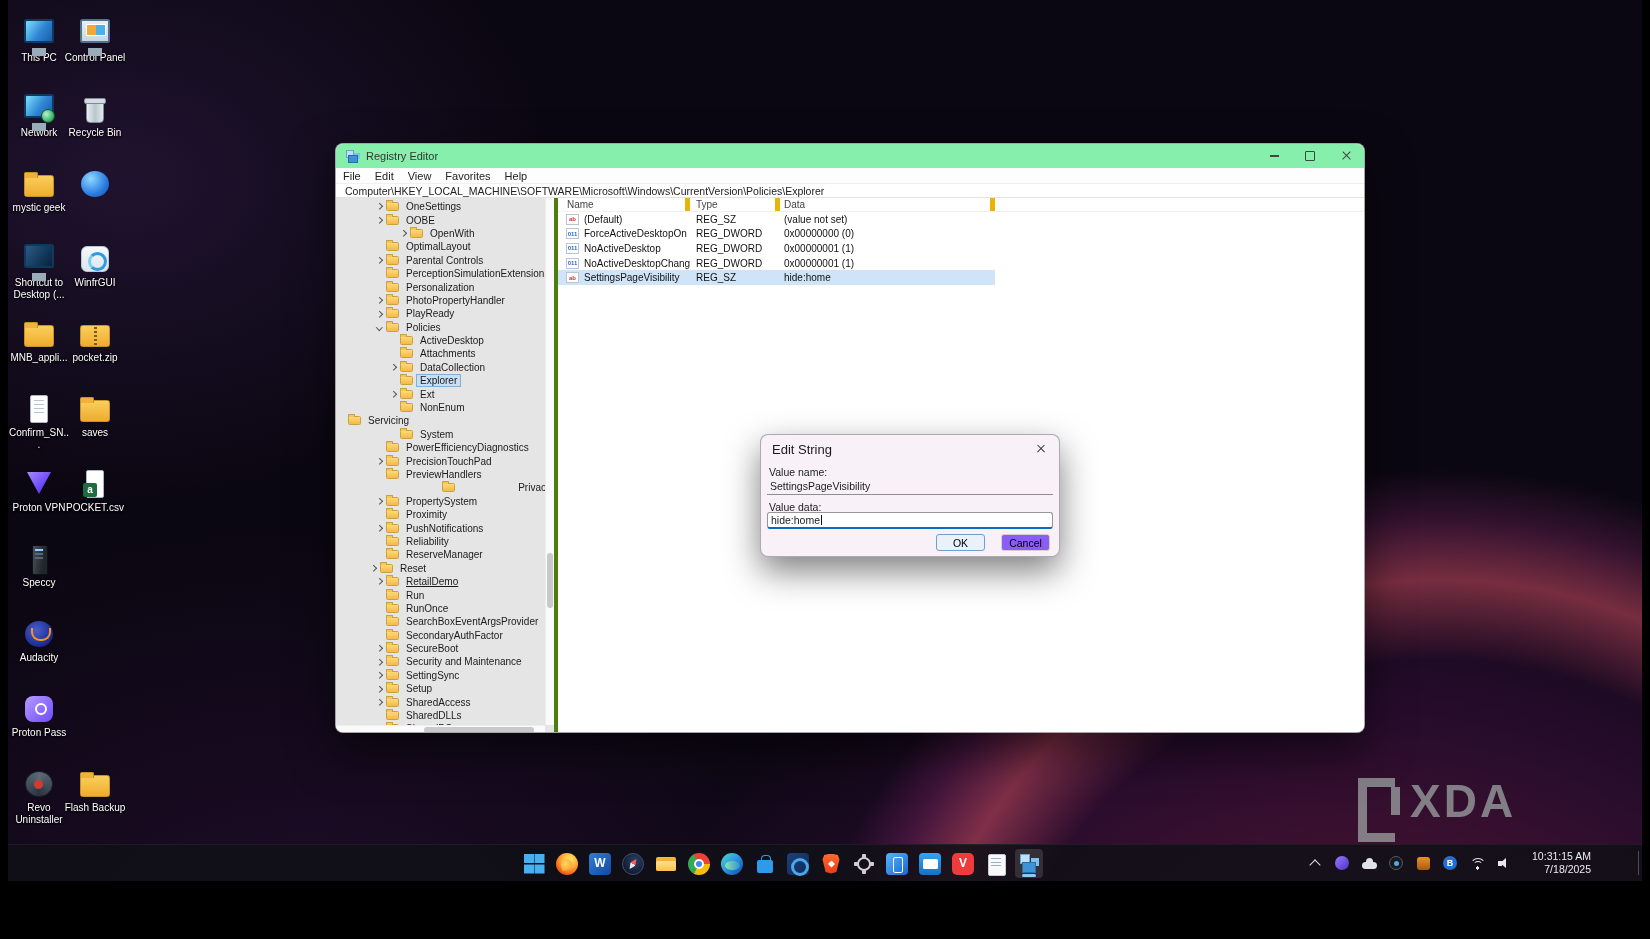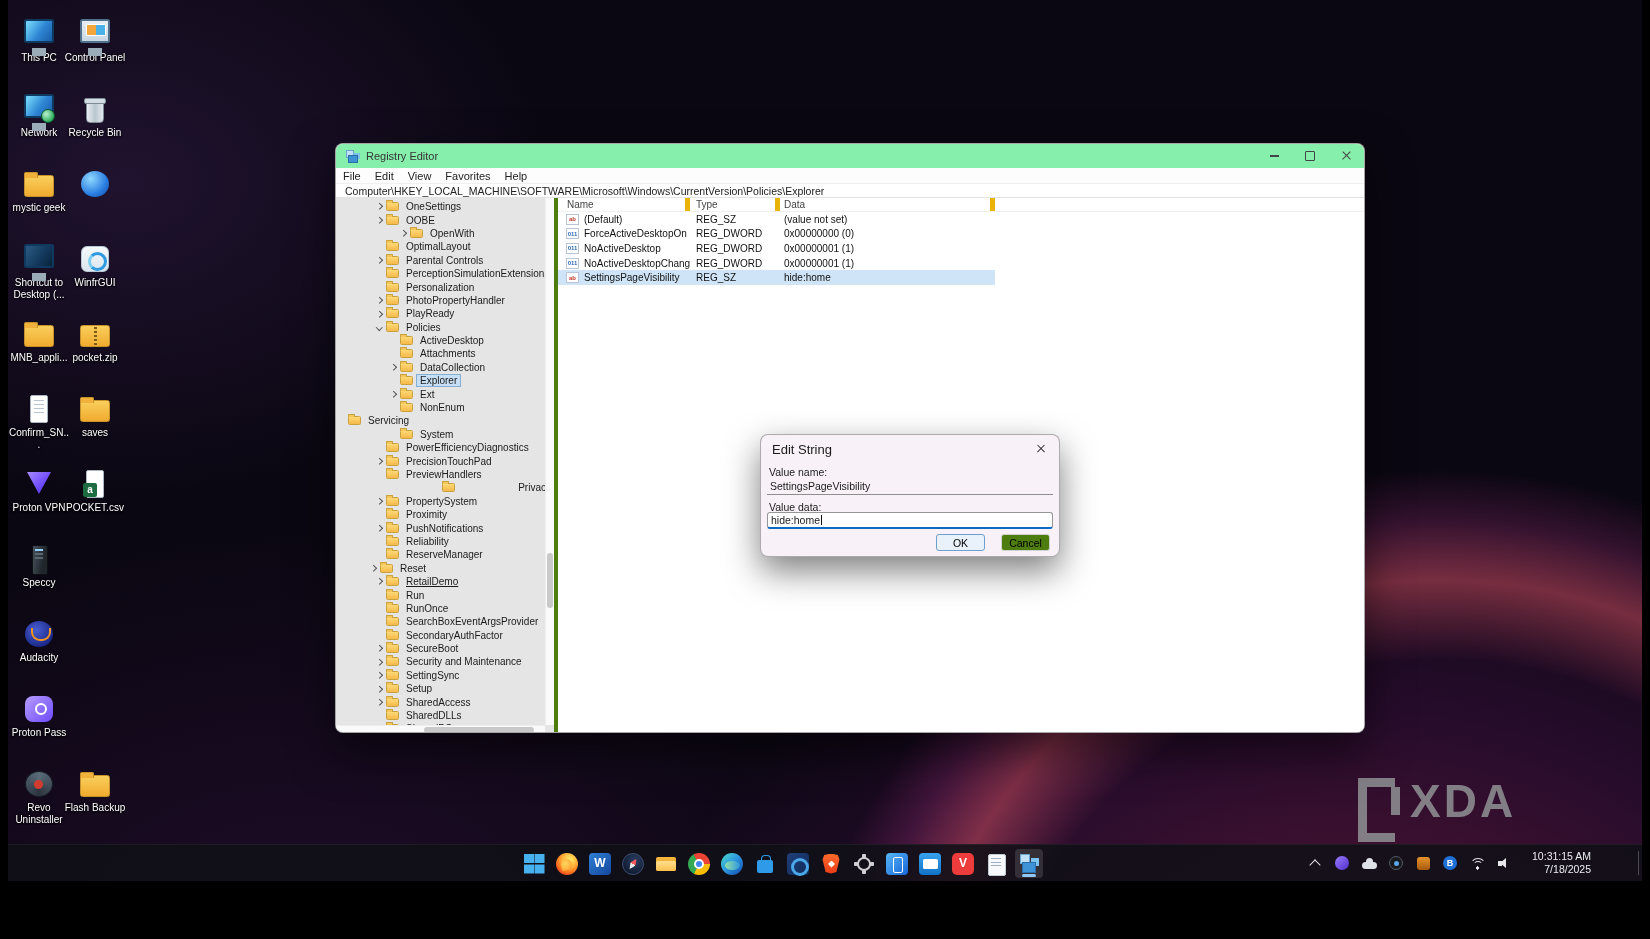--- a/index.html
+++ b/index.html
@@ -128,21 +128,21 @@
   .dlab1 { position:absolute; left:8px; top:31px; }
   .dfield1 { position:absolute; left:6px; right:6px; top:43px; height:17px; display:flex; align-items:center;
     padding-left:3px; border-bottom:1px solid #8f8f8f; }
   .dlab2 { position:absolute; left:8px; top:66px; }
   .dfield2 { position:absolute; left:6px; right:6px; top:77px; height:17px; display:flex; align-items:center;
     padding-left:3px; background:#fff; border:1px solid #969696; border-bottom:2px solid #0b6bc2; border-radius:3px; }
   .caret { display:inline-block; width:1px; height:10px; background:#111; margin-left:1px; }
   .dbtn { position:absolute; top:99px; width:49px; height:17px; font-size:10.5px; border-radius:3px;
     display:flex; align-items:center; justify-content:center; }
   .dbtn-ok { left:175px; background:#e9f1fb; border:1px solid #6f9fd0; }
-  .dbtn-cancel { left:240px; background:#4d7c0f; border:1px solid #d2d2d2; }
+  .dbtn-cancel { left:240px; background:#8b5cf6; border:1px solid #d2d2d2; }
 
   
   .taskbar { position:absolute; left:0; right:0; bottom:0; height:37px; z-index:20;
     background:rgba(16,16,23,.88); border-top:1px solid rgba(255,255,255,.05); }
   .tb-center { position:absolute; left:512px; top:4px; display:flex; gap:5px; }
   .tb-btn { width:28px; height:29px; border-radius:4px; display:flex; align-items:center; justify-content:center; position:relative; }
   .tb-btn.active { background:rgba(255,255,255,.13); }
   .tb-btn.active::after { content:""; position:absolute; bottom:1px; left:50%; transform:translateX(-50%);
     width:14px; height:3px; border-radius:2px; background:#8fc7f7; }
   .tb-ic { width:22px; height:22px; position:relative; }

